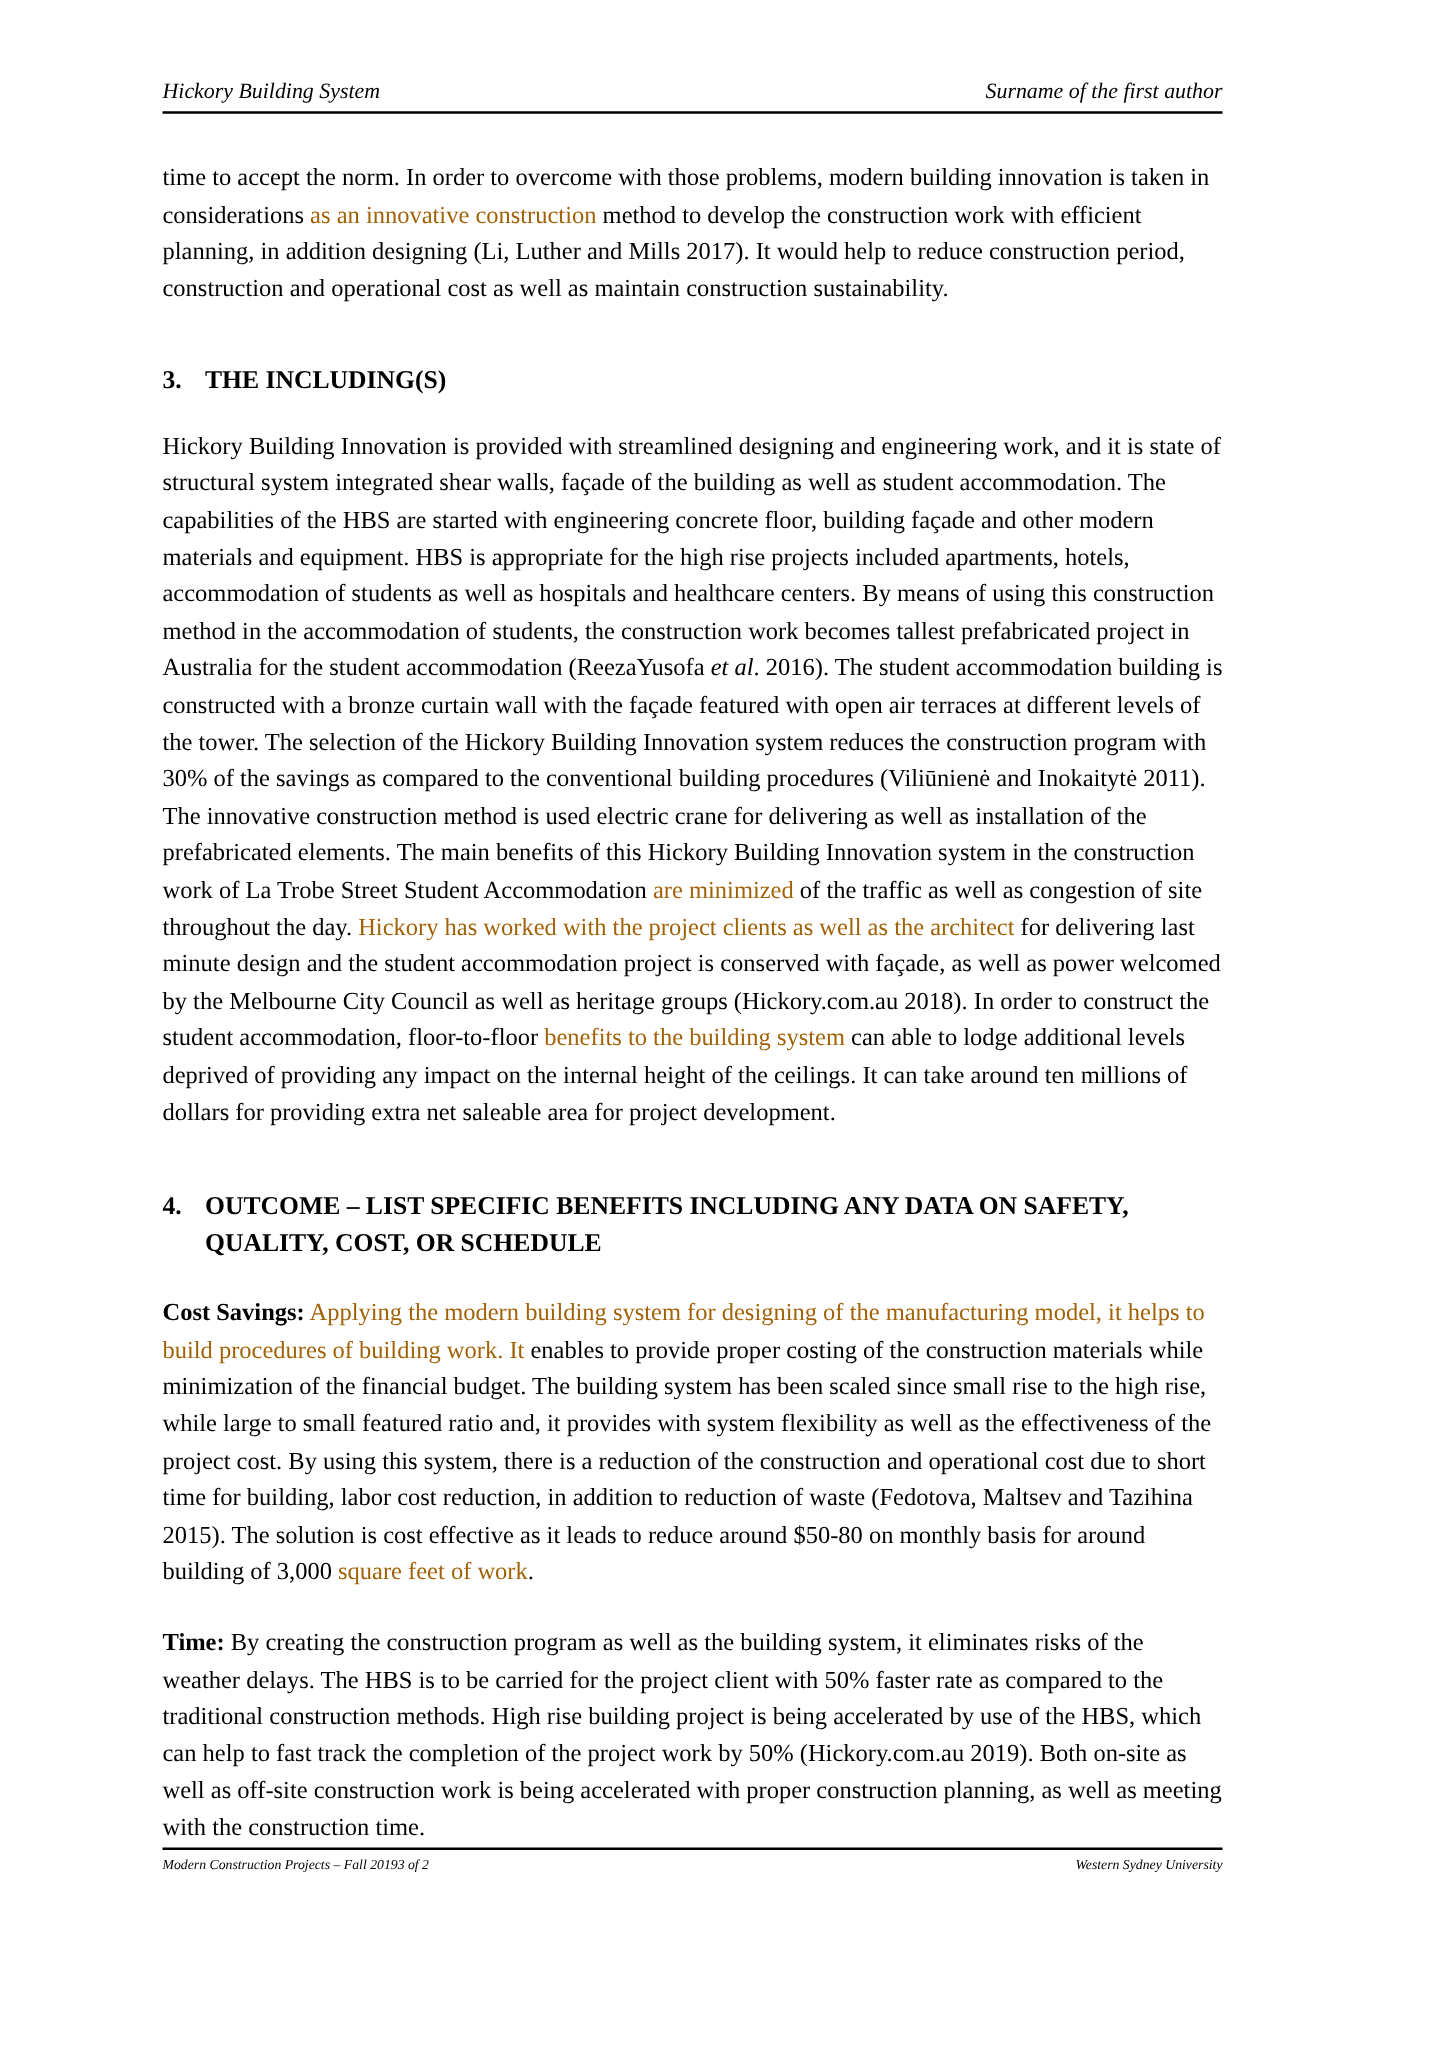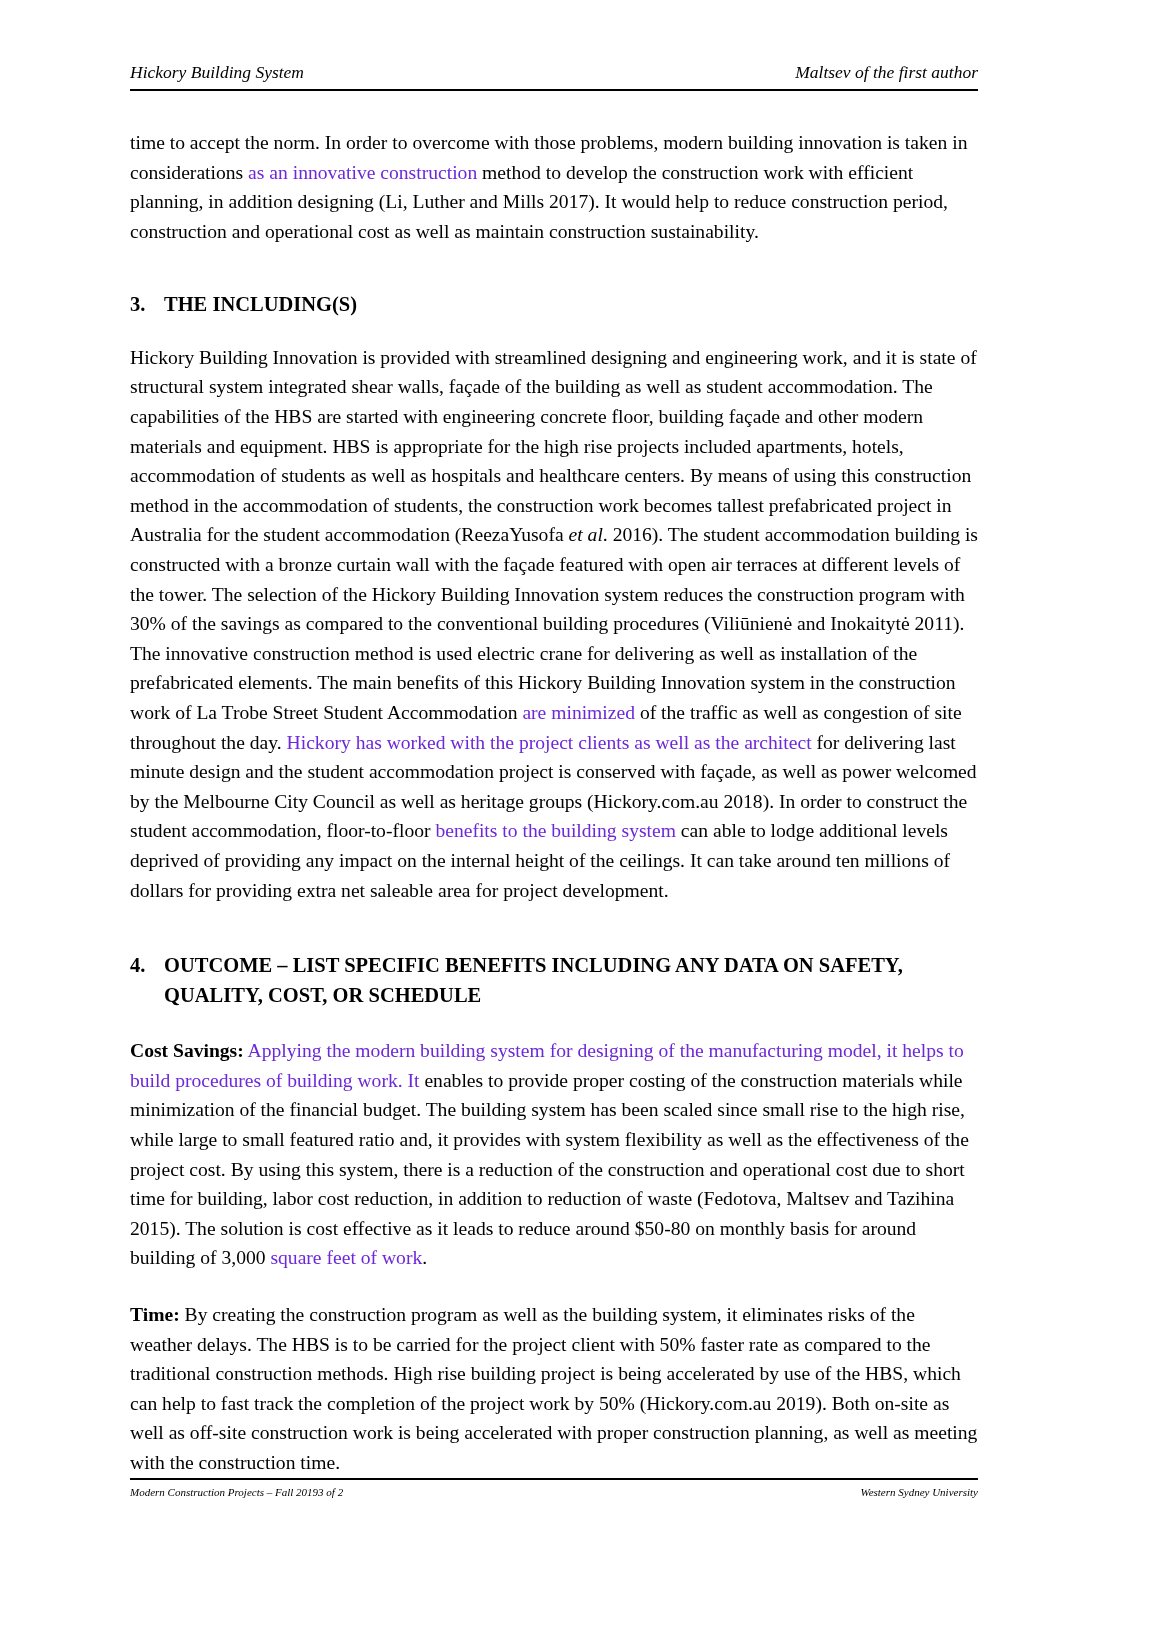--- a/index.html
+++ b/index.html
@@ -44,21 +44,21 @@
   .running-header .hdr-left { text-align: left; white-space: nowrap; }
   .running-header .hdr-right { text-align: right; white-space: nowrap; }
 
   
   .para {
     font-size: 19.6px;
     line-height: 29.6px;
     text-align: left;
     margin: 0;
   }
-  .red { color: #6d28d9; }
+  .red { color: #a16207; }
   .bold { font-weight: bold; }
   .ital { font-style: italic; }
 
   
   .heading {
     display: flex;
     font-weight: bold;
     font-size: 20.5px;
     line-height: 29.5px;
   }
@@ -86,21 +86,21 @@
   .running-footer .ft-center { flex: 1 1 auto; text-align: left; padding-right: 70px;}
   .running-footer .ft-right { flex: 0 0 auto; text-align: right; margin-left: 32px; }
 </style>
 </head>
 <body>
 
 <div class="page">
 
   <div class="content-col running-header">
     <span class="hdr-left">Hickory Building System</span>
-    <span class="hdr-right">Maltsev of the first author</span>
+    <span class="hdr-right">Surname of the first author</span>
   </div>
 
   <div class="content-col" style="top: 128px;">
 
     <p class="para"><span>time to accept the norm. In order to overcome with those problems, modern building innovation is taken in considerations </span><span class="red">as an innovative construction</span><span> method to develop the construction work with efficient planning, in addition designing (Li, Luther and Mills 2017). It would help to reduce construction period, construction and operational cost as well as maintain construction sustainability.</span></p>
 
     <div class="heading" style="margin-top: 44px;">
       <span class="num">3.</span>
       <span class="htext">THE INCLUDING(S)</span>
     </div>

